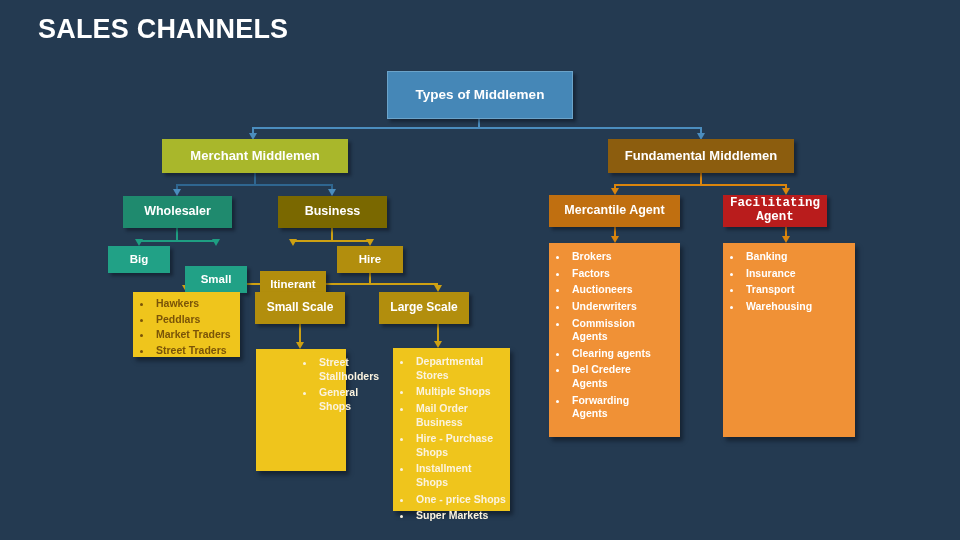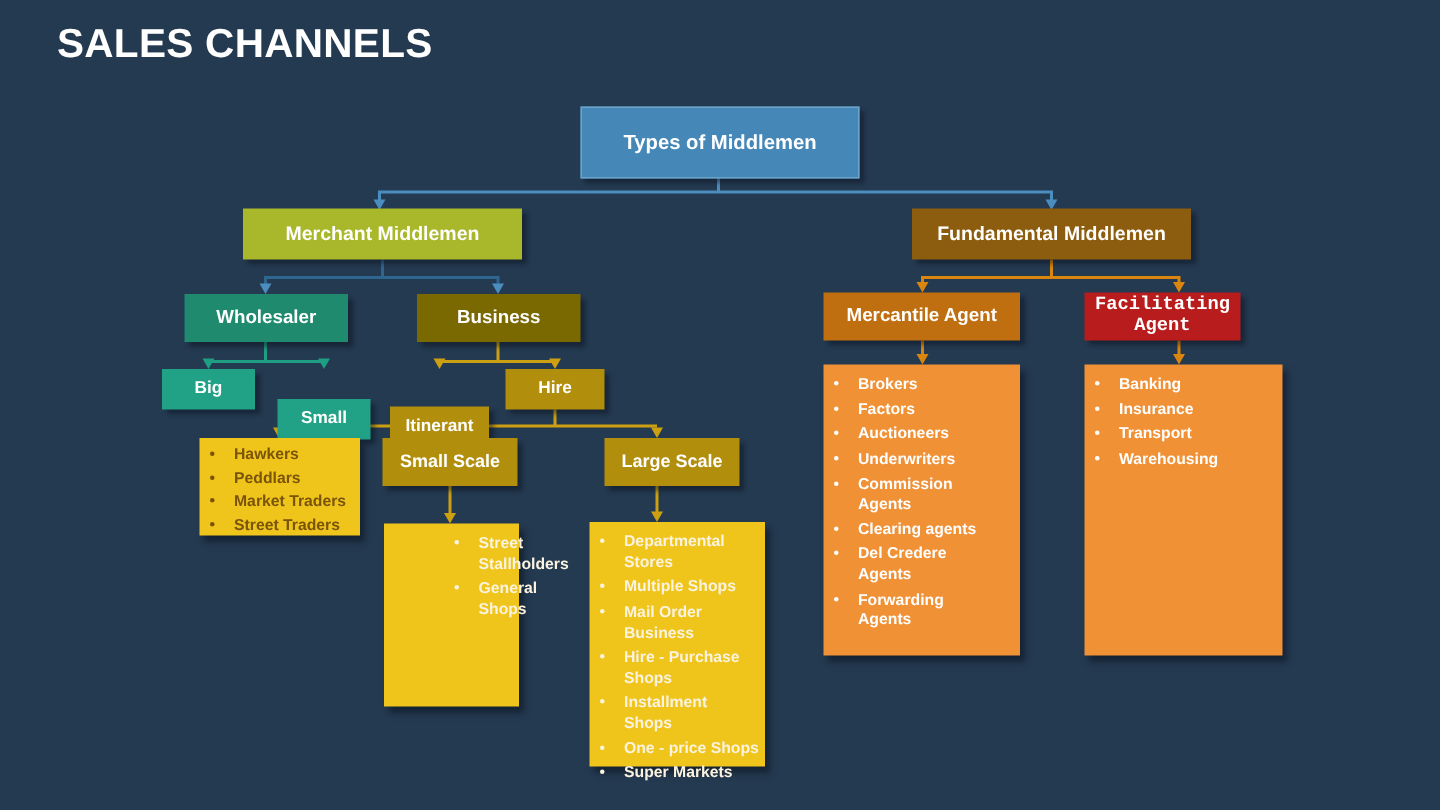--- a/index.html
+++ b/index.html
@@ -30,21 +30,21 @@
   #n-fundamental{left:608px;top:139px;width:186px;height:34px;background:#8C5D0E;font-size:13px;}
   #n-wholesaler{left:123px;top:196px;width:109px;height:32px;background:#1F8A6E;font-size:12.5px;}
   #n-retailer{left:278px;top:196px;width:109px;height:32px;background:#7A6800;font-size:12.5px;}
   #n-mercantile{left:549px;top:195px;width:131px;height:32px;background:#C06F10;font-size:12.5px;}
   #n-facilitating{left:723px;top:195px;width:104px;height:32px;background:#b91c1c;font-size:12.5px;font-family:Liberation Mono, monospace;}
   #n-big{left:108px;top:246px;width:62px;height:27px;background:#21A186;font-size:11.5px;}
   #n-small{left:185px;top:246px;width:62px;height:27px;background:#21A186;font-size:11.5px;margin-top:20px;}
   #n-itinerant{left:260px;top:246px;width:66px;height:27px;background:#B28E0D;font-size:11.5px;margin-top:25px;}
   #n-fixed{left:337px;top:246px;width:66px;height:27px;background:#B28E0D;font-size:11.5px;}
   #n-small-scale{left:255px;top:292px;width:90px;height:32px;background:#B28E0D;font-size:12px;}
-  #n-large-scale{left:403px;top:292px;width:90px;height:32px;background:#B28E0D;font-size:12px;}
+  #n-large-scale{left:379px;top:292px;width:90px;height:32px;background:#B28E0D;font-size:12px;}
   
   #l-itinerant{left:133px;top:292px;width:107px;height:65px;background:#EFC51C;color:#7A5408;padding-top:5px;}
   #l-itinerant li{margin-bottom:2px;}
   #l-small-scale{left:256px;top:349px;width:90px;height:122px;background:#EFC51C;color:#FBF3DF;padding-left:44px;}
   #l-large-scale{left:393px;top:348px;width:117px;height:163px;background:#EFC51C;color:#FBF3DF;}
   #l-mercantile{left:549px;top:243px;width:131px;height:194px;background:#F09136;color:#FFFFFF;padding-right:18px;}
   #l-facilitating{left:723px;top:243px;width:132px;height:194px;background:#F09136;color:#FFFFFF;}
 </style>
 </head>
 <body>

